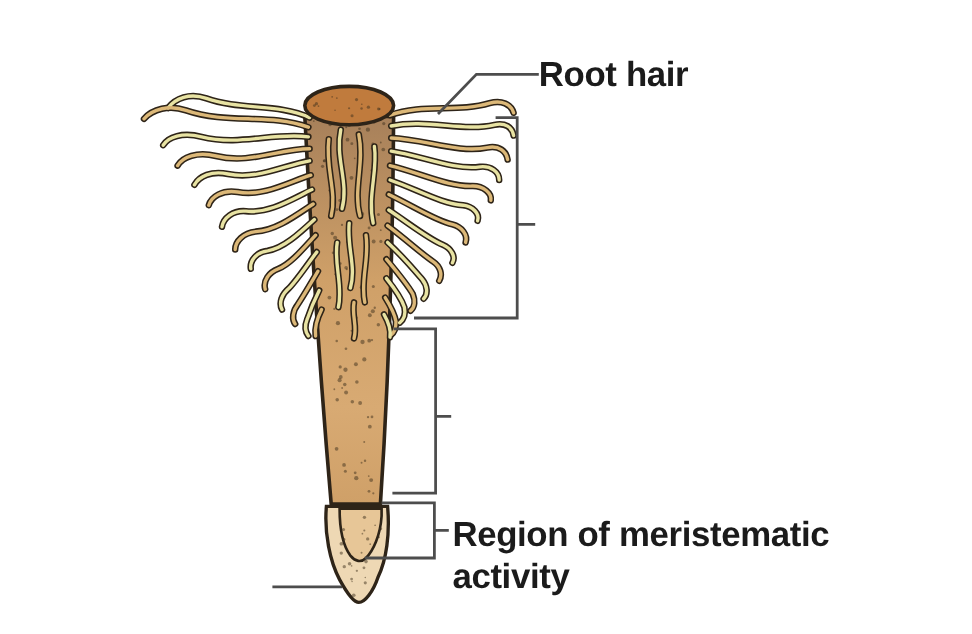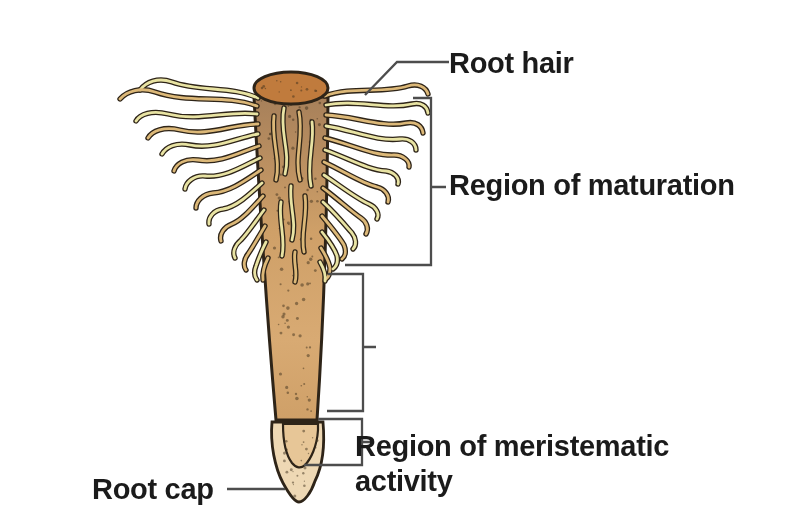--- a/index.html
+++ b/index.html
@@ -300,16 +300,14 @@
     <g class="anno" stroke="#4d4d4d">
       <path class="anno" d="M365,95 L397,62 L449,62"></path>
       <path class="anno" d="M413,98 L431,98 L431,265 L345,265 M431,187 L446,187"></path>
       <path class="anno" d="M328,274 L363,274 L363,411 L327,411 M363,347 L376,347"></path>
       <path class="anno" d="M318,419 L362,419 L362,465 L304,465 M362,442 L374,442"></path>
       <path class="anno" d="M227,489 L285,489"></path>
     </g>
   </svg>
 
   <div class="label" style="left:449px; top:49px;">Root hair</div>
-  <div class="label" style="left:449px; top:171px;">Region of maturation</div>
-  <div class="label wrap" style="left:355px; top:429px; width:352px;">Region of meristematic activity</div>
-  <div class="label" style="left:92px; top:475px;">Root cap</div>
+  <div class="label wrap" style="left:377px; top:429px; width:352px;">Region of meristematic activity</div>
 </div>
 
 </body></html>

